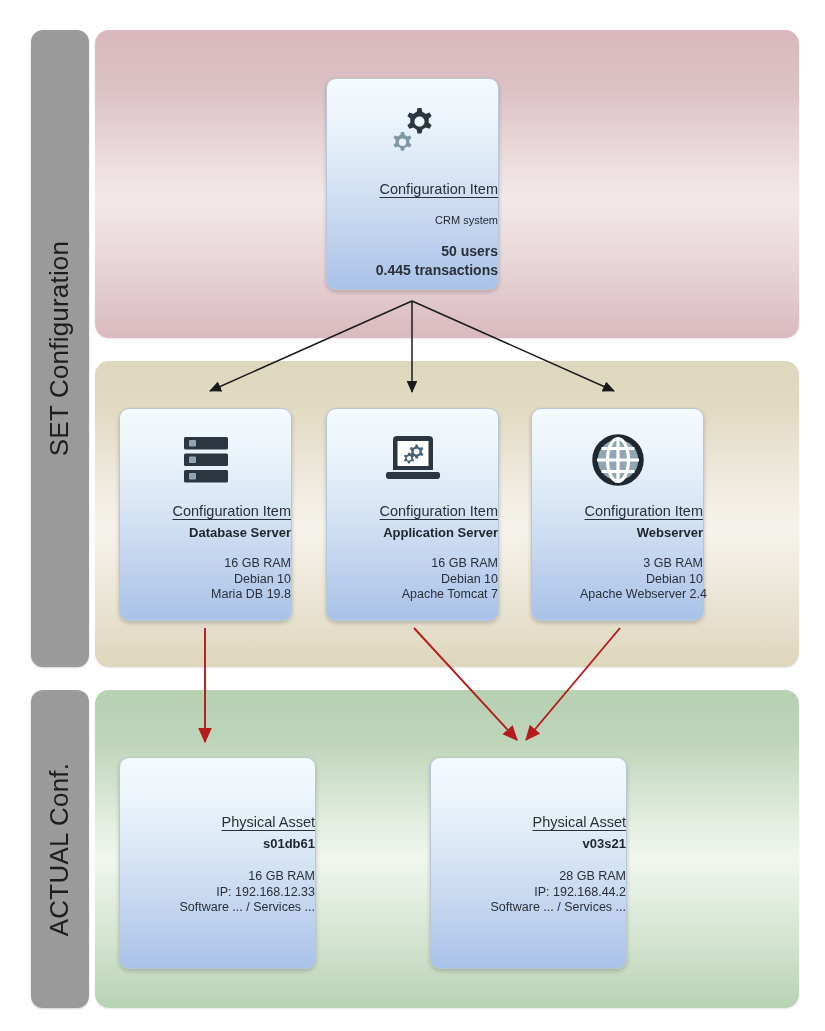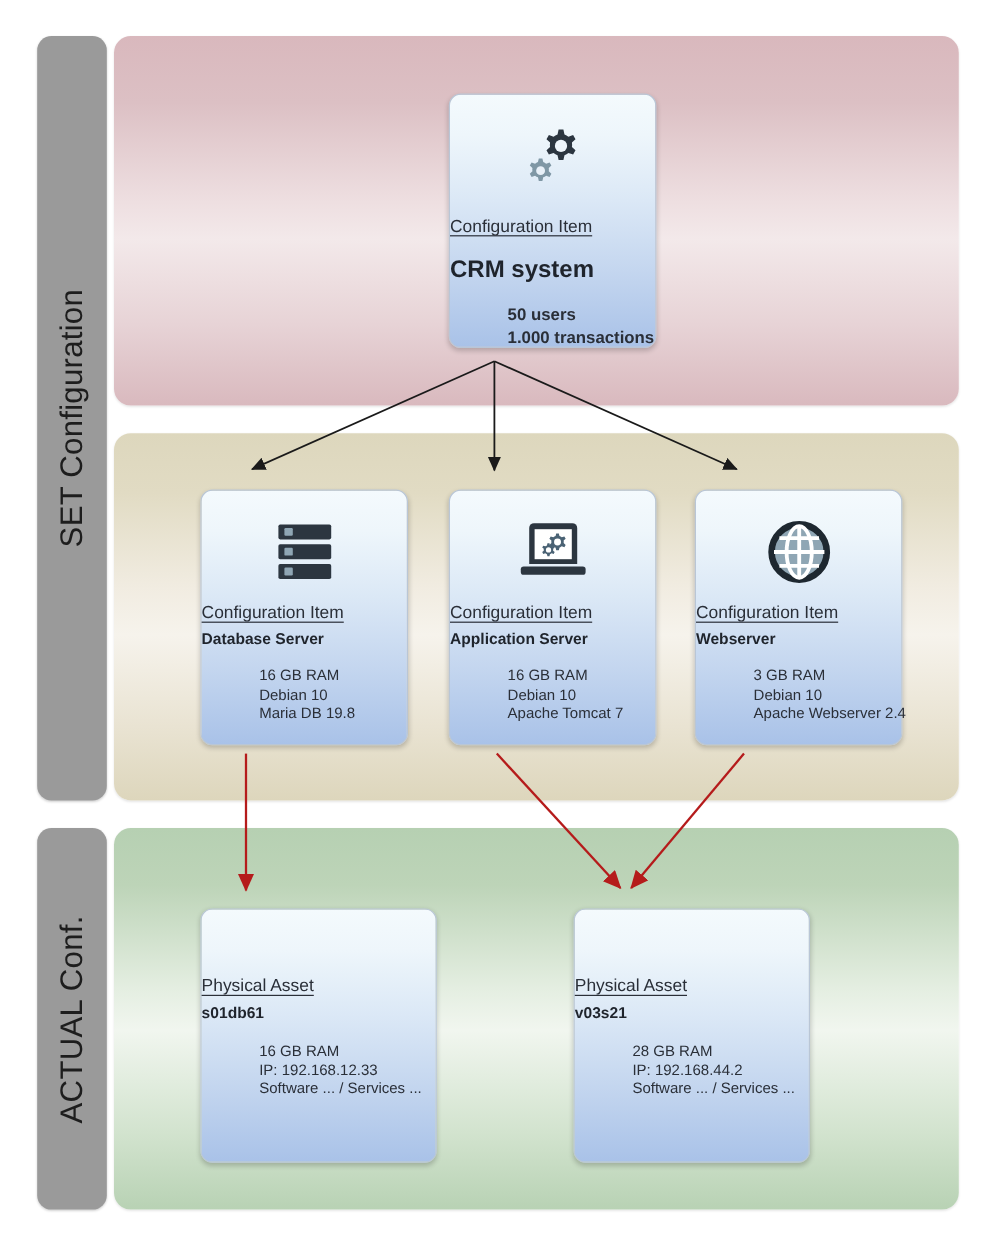--- a/index.html
+++ b/index.html
@@ -78,23 +78,22 @@
   
   .card {
     position: absolute;
     border-radius: 10px;
     border: 1px solid #b9c6d6;
     background: linear-gradient(to bottom,
         #f4fafd 0%, #eef6fb 16%, #dbe8f6 42%,
         #c4d6ef 70%, #a9c2e8 100%);
     box-shadow: 0 2px 4px rgba(0,0,0,0.20);
     box-sizing: border-box;
-    text-align: left;
+    text-align: right;
     color: #222831;
-    margin-left: 48px;
   }
   .card-crm  { left: 326px; top: 78px;  width: 173px; height: 212px; }
   .card-mid  { top: 408px; width: 173px; height: 213px; }
   .card-db   { left: 119px; }
   .card-app  { left: 326px; }
   .card-web  { left: 531px; }
   .card-pa   { top: 757px; width: 197px; height: 212px; }
   .card-pa1  { left: 119px; }
   .card-pa2  { left: 430px; }
 
@@ -116,21 +115,21 @@
   }
   .card-crm .ci-label { margin-top: 14px; }
   .card-pa .ci-label  { margin-top: 0; }
 
   .ci-name {
     font-size: 13px;
     font-weight: bold;
     color: #1f242c;
     margin-top: 6px;
   }
-  .card-crm .ci-name { font-weight: bold; font-size: 20px; margin-top: 17px; }
+  .card-crm .ci-name { font-weight: normal; font-size: 11px; margin-top: 17px; }
 
   .ci-details {
     font-size: 12.5px;
     line-height: 15.5px;
     color: #2a2f38;
     margin-top: 16px;
     padding-left: 48px;
   }
   .card-crm .ci-details { font-size: 14px; line-height: 19px; margin-top: 16px; font-weight: bold; }
   .card-pa  .ci-details { margin-top: 18px; }
@@ -207,21 +206,21 @@
                    l2.2,-2.0 a8,8 0 0 1 0,-2.8 l-2.2,-2.0 l1.5,-2.6 l2.9,1.0
                    a8,8 0 0 1 2.4,-1.4 z"></path>
         </g>
         <circle cx="16.5" cy="38.2" r="3.7" fill="#e8f0f8"></circle>
       </svg>
     </div>
     <div class="ci-label">Configuration Item</div>
     <div class="ci-name">CRM system</div>
     <div class="ci-details">
       <div>50 users</div>
-      <div>1.000 transactions</div>
+      <div>0.445 transactions</div>
     </div>
   </div>
 
   <div class="card card-mid card-db">
     <div class="icon-wrap">
       <svg width="56" height="52" viewBox="0 0 56 52">
         <g fill="#2c3640">
           <rect x="6" y="3" width="44" height="12.5" rx="1.5"></rect>
           <rect x="6" y="19.5" width="44" height="12.5" rx="1.5"></rect>
           <rect x="6" y="36" width="44" height="12.5" rx="1.5"></rect>

